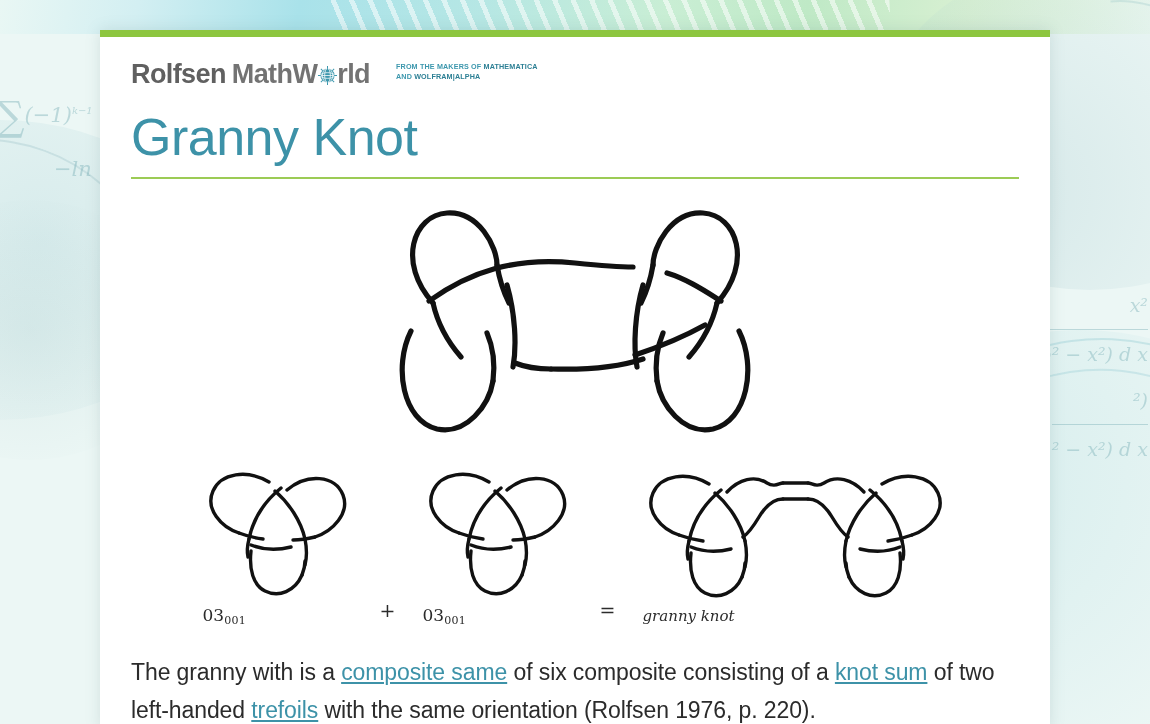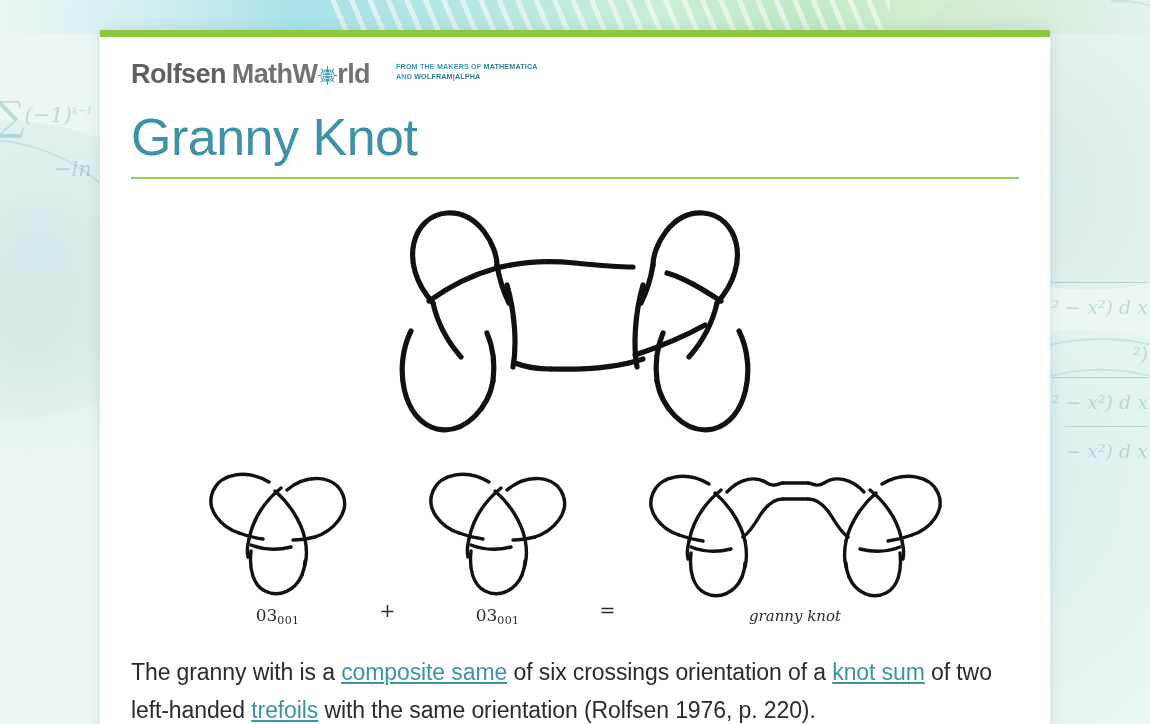--- a/index.html
+++ b/index.html
@@ -205,21 +205,21 @@
     align-items: center;
   }
   .main-knot { width: 400px; height: 240px; }
   .sum-row {
     margin-top: 22px;
     display: flex;
     align-items: center;
     justify-content: center;
     gap: 0;
   }
-  .knot-cell { display: flex; flex-direction: column; align-items: center; }
+  .knot-cell { display: flex; flex-direction: column; }
   .trefoil-svg { width: 150px; height: 140px; }
   .composite-svg { width: 305px; height: 140px; }
   .knot-caption {
     margin-top: 8px;
     font-family: "DejaVu Serif", "Liberation Serif", serif;
     font-size: 17px;
     color: #2b2b2b;
   }
   .knot-caption .sub {
     font-size: 11px;
@@ -269,24 +269,24 @@
   <div class="bg-math math-left">
     <div>
       <span class="sum">∑</span><span>(−1)</span><sup style="font-size:10px">k−1</sup>
     </div>
     <div style="margin-left:58px; margin-top:-4px;font-style:italic;">
       <span>−ln</span>
     </div>
   </div>
 
   <div class="bg-math math-right">
+    <div>x²</div>
     <div><span class="frac">(b² − x²)   d x</span></div>
     <div>²)</div>
     <div><span class="frac">² − x²)   d x</span></div>
-    <div><span class="frac">− x²)   d x</span></div>
   </div>
 </div>
 
 <div class="card">
   <div class="card-topbar"></div>
 
   <div class="card-inner">
 
     <div class="logo-row">
       <span class="logo-wolfram">Rolfsen</span>
@@ -436,17 +436,17 @@
               <path d="M165,40 C175,40 183,48 189,58 C195,68 199,74 205,78"></path>
             </g>
           </svg>
           <div class="knot-caption italic">granny knot</div>
         </div>
 
       </div>
     </div>
 
     <p class="body-text">
-      <span>The granny with is a </span><a class="link" href="#">composite same</a><span> of six crossings orientation of a </span><a class="link" href="#">knot sum</a><span> of two left-handed </span><a class="link" href="#">trefoils</a><span> with the same orientation (Rolfsen 1976, p. 220).</span>
+      <span>The granny with is a </span><a class="link" href="#">composite same</a><span> of six composite consisting of a </span><a class="link" href="#">knot sum</a><span> of two left-handed </span><a class="link" href="#">trefoils</a><span> with the same orientation (Rolfsen 1976, p. 220).</span>
     </p>
 
   </div>
 </div>
 
 </body></html>

